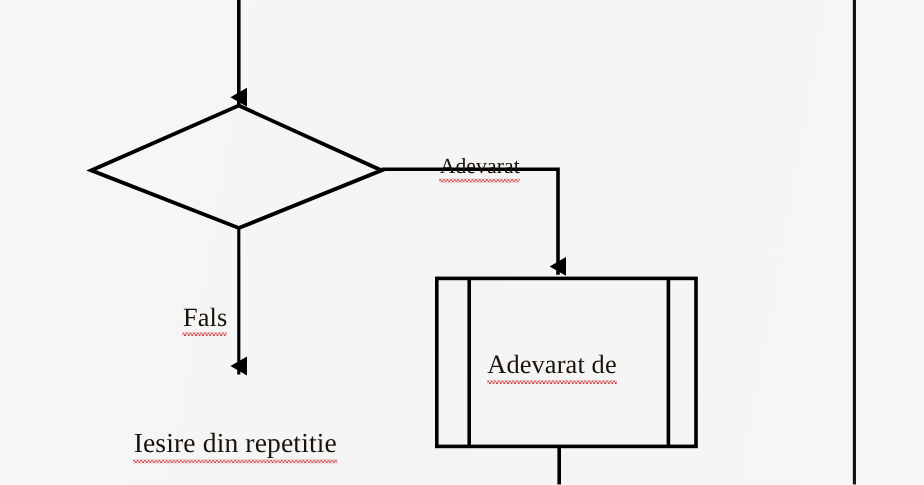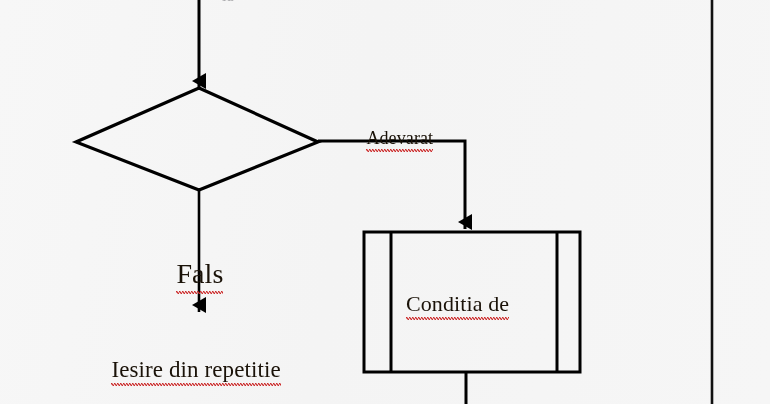--- a/index.html
+++ b/index.html
@@ -55,23 +55,23 @@
     font-size: 23px;
     text-align: left;
   }
   #lbl-conditia .line2 { display: block; margin-top: 2px; }
   #lbl-adevarat {
     left: 348px;
     top: 107px;
     font-size: 18px;
   }
   #lbl-fals {
-    left: 148px;
+    left: 130px;
     top: 226px;
-    font-size: 28px;
+    font-size: 22px;
     text-align: right;
   }
   #lbl-iesire {
     left: 88px;
     top: 330px;
     font-size: 23px;
   }
   #lbl-secventa {
     left: 406px;
     top: 240px;
@@ -124,17 +124,17 @@
 
   <div class="lbl" id="lbl-fals">
     <span class="sq">Fals</span>
   </div>
 
   <div class="lbl" id="lbl-iesire">
     <span class="sq">Iesire din repetitie</span>
   </div>
 
   <div class="lbl" id="lbl-secventa">
-    <span><span class="sq">Conditia de</span></span>
+    <span><span class="sq">Adevarat de</span></span>
     
   </div>
 
 </div>
 
 </body></html>

